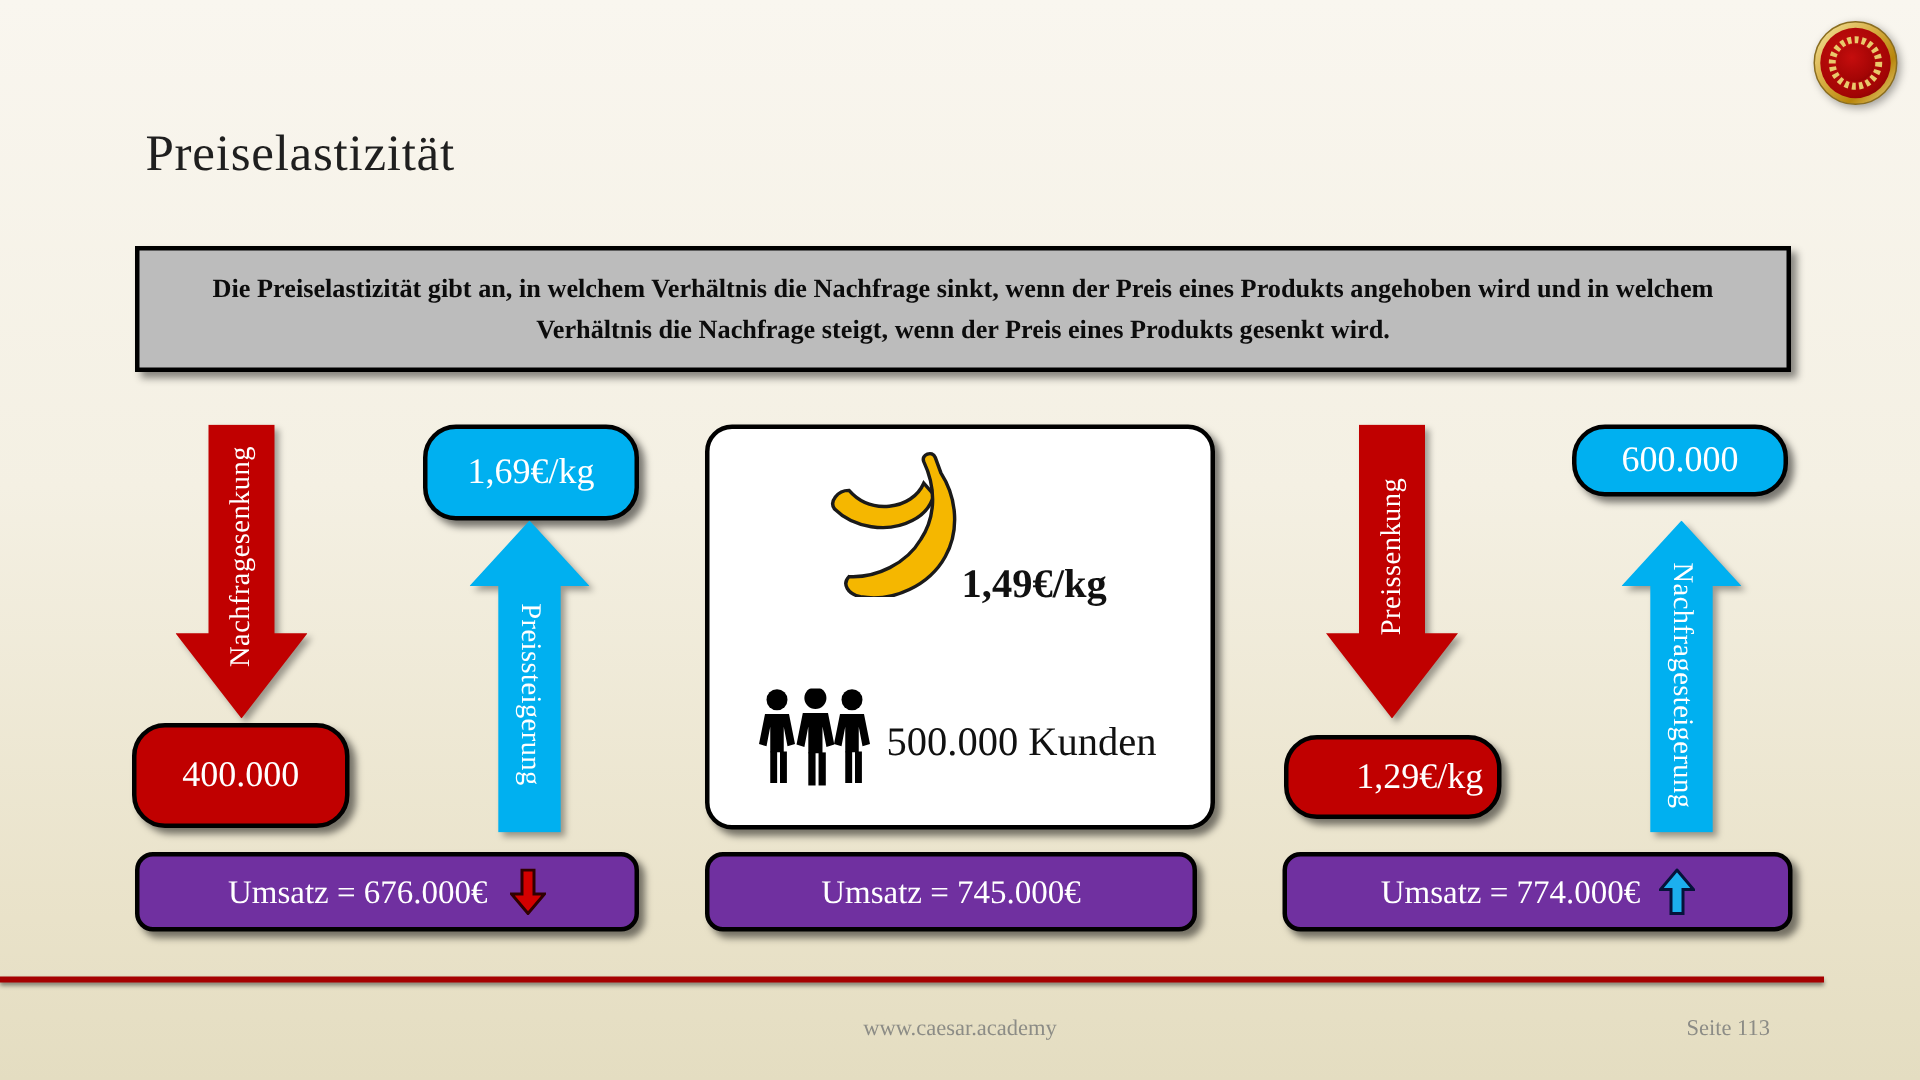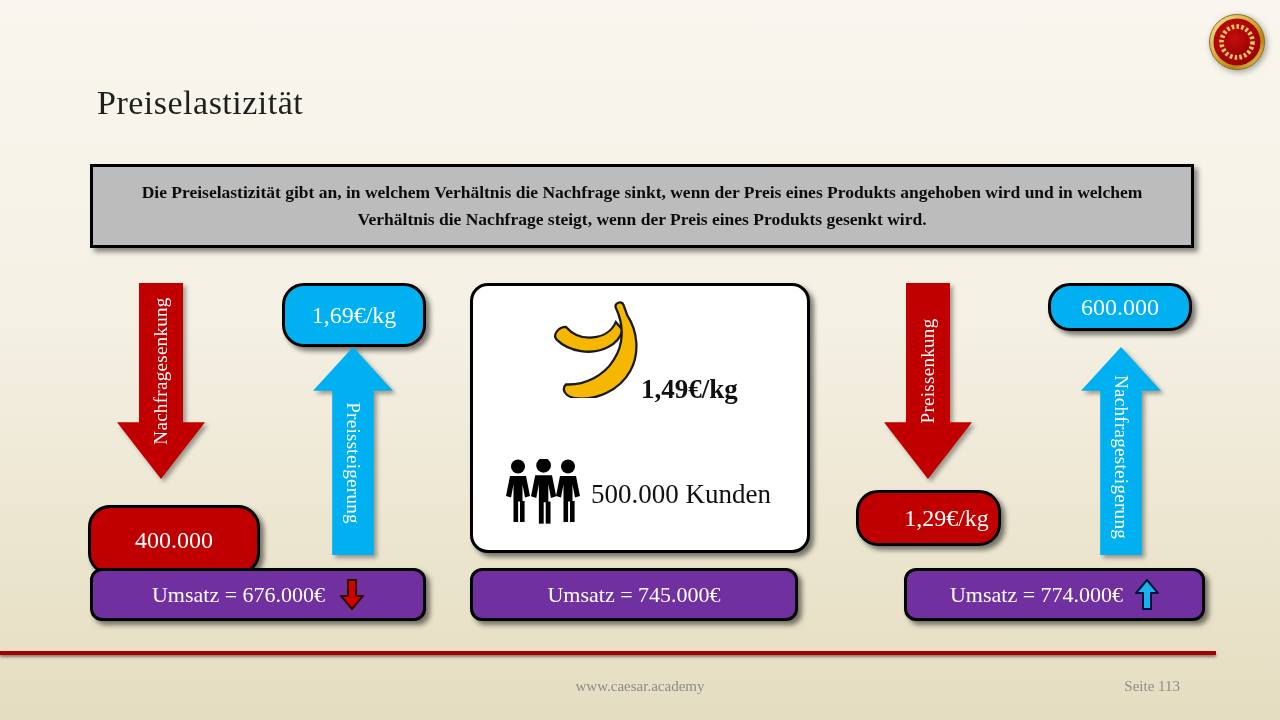--- a/index.html
+++ b/index.html
@@ -117,21 +117,21 @@
 
   <div class="rbox blue" style="left:282px; top:283px; width:144px; height:64px;">
     <span>1,69€/kg</span>
   </div>
 
   <div class="big-arrow arrow-up" style="left:313px; top:347px; width:80px; height:208px;">
     <div class="arrow-shape"></div>
     <span class="arrow-label rot-cw" style="top:56%;">Preissteigerung</span>
   </div>
 
-  <div class="rbox red" style="left:88px; top:482px; width:172px; height:70px;margin-top:23px;">
+  <div class="rbox red" style="left:88px; top:482px; width:145px; height:70px;">
     <span>400.000</span>
   </div>
 
   <div class="rbox purple" style="left:90px; top:568px; width:336px; height:53px;gap:15px;">
     <span>Umsatz = 676.000€</span>
     <svg class="mini-arrow" width="24" height="31" viewBox="0 0 24 31">
       <path d="M8,1 h8 v16 h7 l-11,13 -11,-13 h7 z" fill="#d40000" stroke="#300000" stroke-width="2"></path>
     </svg>
   </div>
 
@@ -181,21 +181,21 @@
 
   <div class="big-arrow arrow-up" style="left:1081px; top:347px; width:80px; height:208px;">
     <div class="arrow-shape"></div>
     <span class="arrow-label rot-cw" style="top:53%;">Nachfragesteigerung</span>
   </div>
 
   <div class="rbox red" style="left:856px; top:490px; width:145px; height:56px;padding-left:36px;">
     <span>1,29€/kg</span>
   </div>
 
-  <div class="rbox purple" style="left:904px; top:568px; width:301px; height:53px;">
+  <div class="rbox purple" style="left:855px; top:568px; width:340px; height:53px;">
     <span>Umsatz = 774.000€</span>
     <svg class="mini-arrow" width="24" height="31" viewBox="0 0 24 31">
       <path d="M8,30 h8 v-16 h7 l-11,-13 -11,13 h7 z" fill="#1cb0ee" stroke="#06133a" stroke-width="2"></path>
     </svg>
   </div>
 
   <div class="footer-line"></div>
   <div class="footer-site">www.caesar.academy</div>
   <div class="footer-page">Seite 113</div>
 

